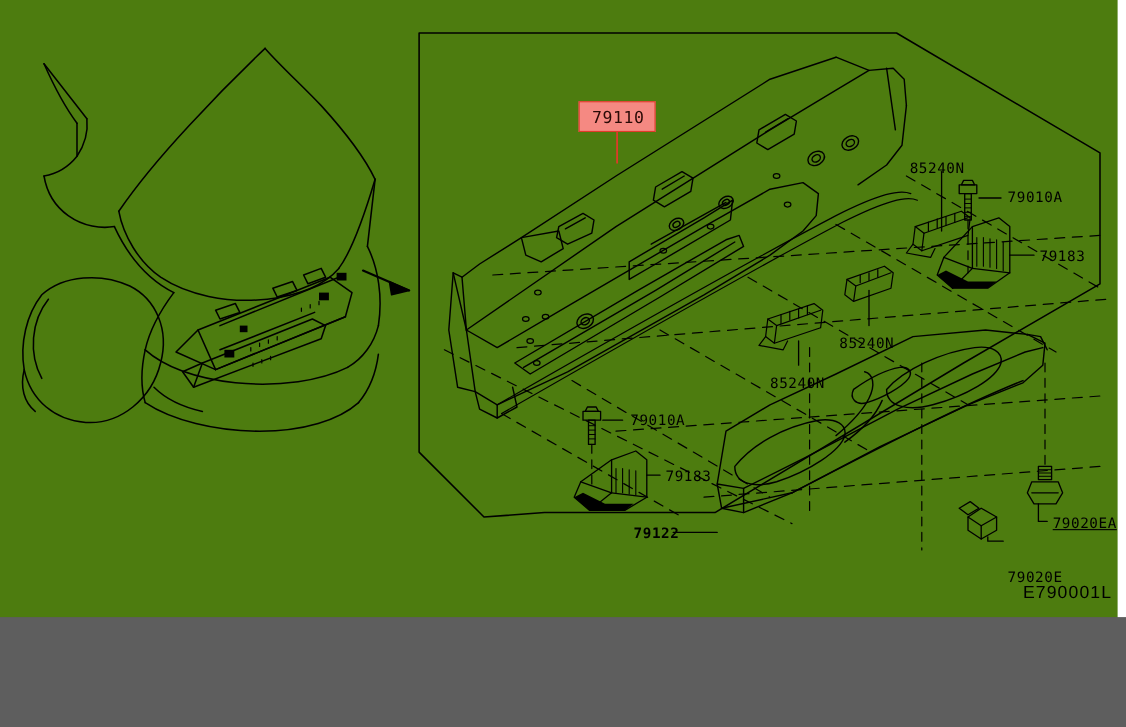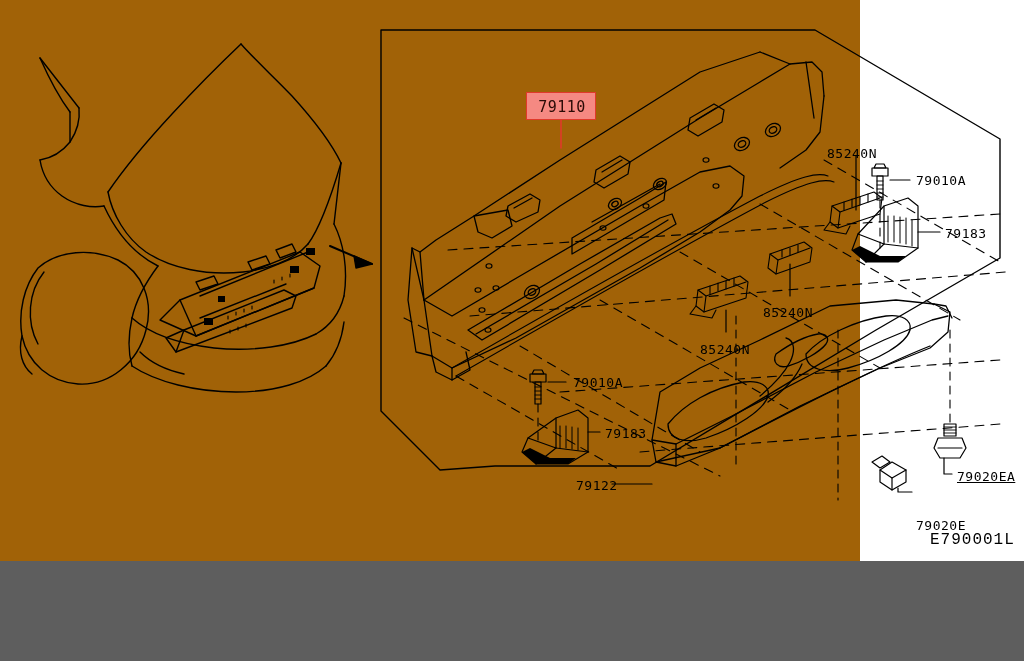--- a/index.html
+++ b/index.html
@@ -1,23 +1,23 @@
 <!DOCTYPE html>
 <html><head>
 <meta charset="utf-8">
 <style>
   html,body{margin:0;padding:0;background:#ffffff;}
   body{width:1024px;height:661px;overflow:hidden;
        font-family:"DejaVu Sans Mono",monospace;}
-  #stage{position:relative;width:860px;height:661px;background:#a16207;}
+  #stage{position:relative;width:1016px;height:661px;background:#4d7c0f;}
   #art{position:absolute;left:0;top:0;width:1024px;height:661px;}
   .footer{position:absolute;left:0;top:561px;width:1024px;height:100px;
           background:#5e5e5e;}
   .dcode{position:absolute;left:930px;top:531px;
-         font-family:Liberation Mono, monospace;
+         font-family:Liberation Sans, sans-serif;
          font-size:16px;color:#000;letter-spacing:1px;white-space:pre;}
   .lbl{position:absolute;font-family:"DejaVu Sans Mono",monospace;
        font-size:13px;color:#000;letter-spacing:0.5px;white-space:pre;}
   .hl-box{position:absolute;left:526px;top:92px;width:70px;height:28px;
           background:#f58982;border:1px solid #e03a2a;box-sizing:border-box;}
   .hl-text{position:absolute;left:0;top:5px;width:70px;text-align:center;
            font-family:"DejaVu Sans Mono",monospace;font-size:15px;
            color:#2a0a06;letter-spacing:0.5px;white-space:pre;}
 </style>
 </head>
@@ -321,21 +321,21 @@
     <div class="hl-text">79110</div>
   </div>
 
   <div class="lbl" style="left:827px;top:146px;">85240N</div>
   <div class="lbl" style="left:916px;top:173px;">79010A</div>
   <div class="lbl" style="left:945px;top:226px;">79183</div>
   <div class="lbl" style="left:763px;top:305px;">85240N</div>
   <div class="lbl" style="left:700px;top:342px;">85240N</div>
   <div class="lbl" style="left:573px;top:375px;">79010A</div>
   <div class="lbl" style="left:605px;top:426px;">79183</div>
-  <div class="lbl" style="left:576px;top:478px;">79122</div>
+  <div class="lbl" style="left:576px;top:478px;font-weight:bold;">79122</div>
   <div class="lbl" style="left:957px;top:469px;text-decoration:underline;">79020EA</div>
   <div class="lbl" style="left:916px;top:486px;margin-top:32px;">79020E</div>
 
   <div class="dcode">E790001L</div>
 
   <div class="footer">
     
   </div>
 
 </div>

